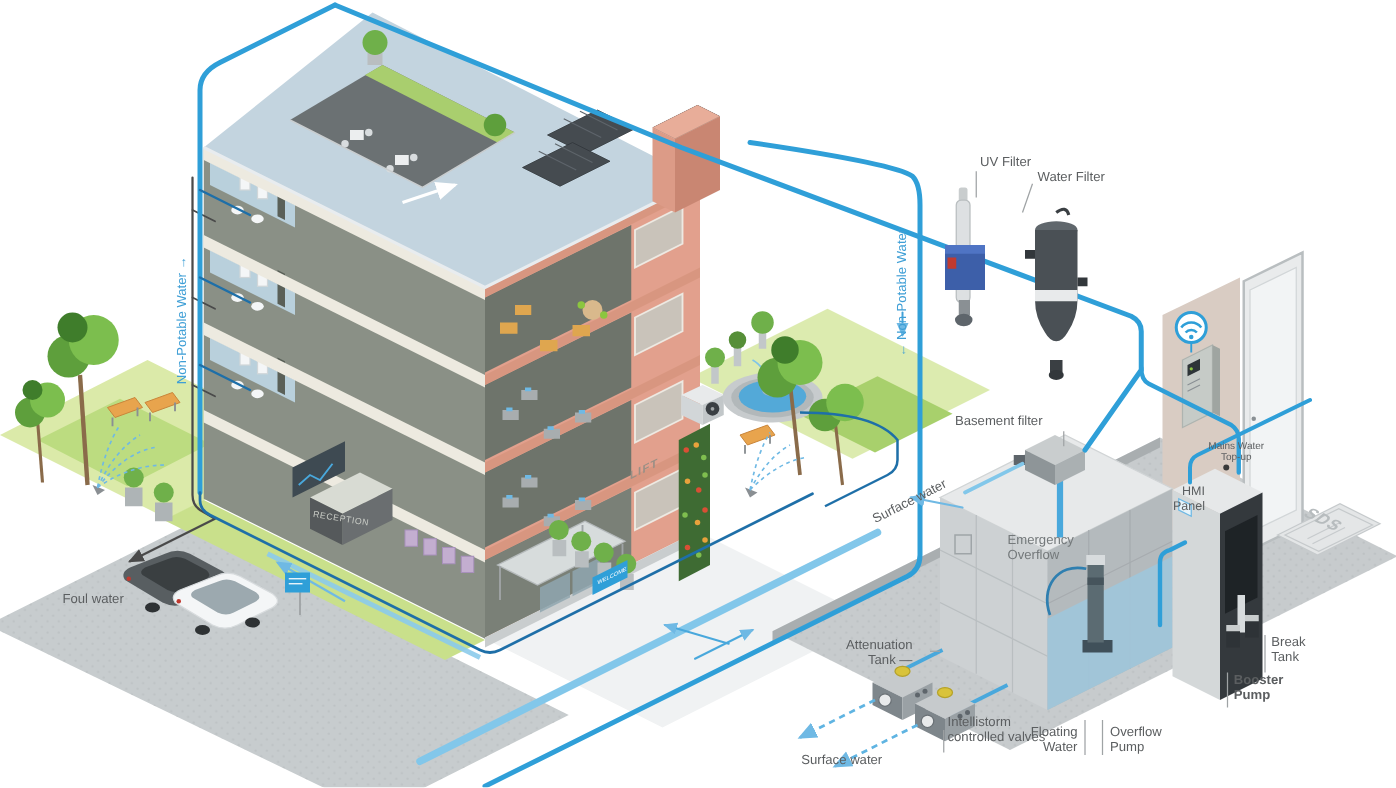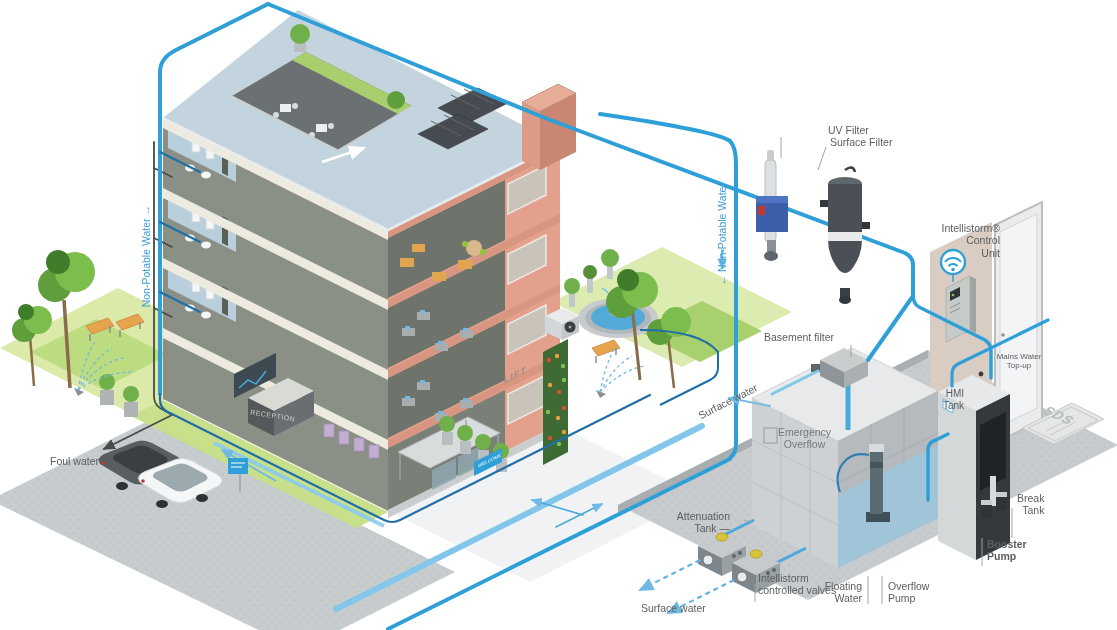--- a/index.html
+++ b/index.html
@@ -528,47 +528,44 @@
   <line x1="851" y1="345" x2="851" y2="357"></line>
   <line x1="868" y1="576" x2="868" y2="604"></line>
   <line x1="882" y1="576" x2="882" y2="604"></line>
   <line x1="1012" y1="508" x2="1012" y2="538"></line>
   <line x1="982" y1="538" x2="982" y2="566"></line>
   <line x1="755" y1="584" x2="755" y2="602"></line>
   <line x1="744" y1="521" x2="752" y2="521"></line>
 </g>
 </svg>
 
-<div class="lbl" style="left:828px;top:124px;">UV Filter</div>
-<div class="lbl" style="left:830px;top:136px;">Surface Filter</div>
-<div class="lbl right" style="left:918px;top:222px;width:82px;">Intellistorm®
-Control
-Unit</div>
+<div class="lbl" style="left:784px;top:124px;">UV Filter</div>
+<div class="lbl" style="left:830px;top:136px;">Water Filter</div>
 <div class="lbl blue rot90" style="left:71px;top:250px;">Non-Potable Water →</div>
 <div class="lbl blue rot90" style="left:647px;top:228px;">← Non-Potable Water</div>
 <div class="lbl" style="left:764px;top:331px;">Basement filter</div>
-<div class="lbl tiny center" style="left:960px;top:352px;width:58px;margin-left:30px;">Mains Water
+<div class="lbl tiny center" style="left:960px;top:352px;width:58px;">Mains Water
 Top-up</div>
 <div class="lbl right" style="left:928px;top:388px;width:36px;font-size:10px;">HMI
-Tank</div>
-<div class="lbl" style="left:778px;top:426px;color:#74797B;text-align:center;">Emergency
+Panel</div>
+<div class="lbl" style="left:806px;top:426px;color:#74797B;">Emergency
 Overflow</div>
 <div class="lbl" style="left:699px;top:410px;transform:rotate(-27deg);transform-origin:0 50%;">Surface water</div>
 <div class="lbl right" style="left:648px;top:510px;width:82px;">Attenuation
 Tank —</div>
 <div class="lbl right" style="left:806px;top:580px;width:56px;">Floating
 Water</div>
 <div class="lbl" style="left:888px;top:580px;">Overflow
 Pump</div>
-<div class="lbl" style="left:1017px;top:492px;text-align:right;">Break
+<div class="lbl" style="left:1017px;top:508px;">Break
 Tank</div>
 <div class="lbl" style="left:987px;top:538px;font-weight:bold;">Booster
 Pump</div>
 <div class="lbl" style="left:641px;top:602px;">Surface water</div>
 <div class="lbl" style="left:758px;top:572px;">Intellistorm
 controlled valves</div>
-<div class="lbl" style="left:50px;top:455px;text-align:right;">Foul water</div>
+<div class="lbl" style="left:50px;top:473px;text-align:right;">Foul water</div>
 <div class="lbl" style="left:250px;top:412px;font-size:7px;color:#C9CCC6;letter-spacing:0.5px;transform:rotate(9deg);">RECEPTION</div>
 <div class="lbl" style="left:504px;top:370px;font-size:9px;font-weight:bold;color:#9A8F85;letter-spacing:1px;transform:skewY(-26deg);">LIFT</div>
 <div class="lbl" style="left:1044px;top:408px;font-size:13px;font-weight:bold;color:#B7BCBE;letter-spacing:1px;transform:rotate(26deg) skewX(-24deg);">SDS</div>
 <div class="lbl" style="left:478px;top:458px;font-size:4.5px;color:#fff;transform:skewY(-26deg);">WELCOME</div>
 
 </div>
 
 </body></html>

